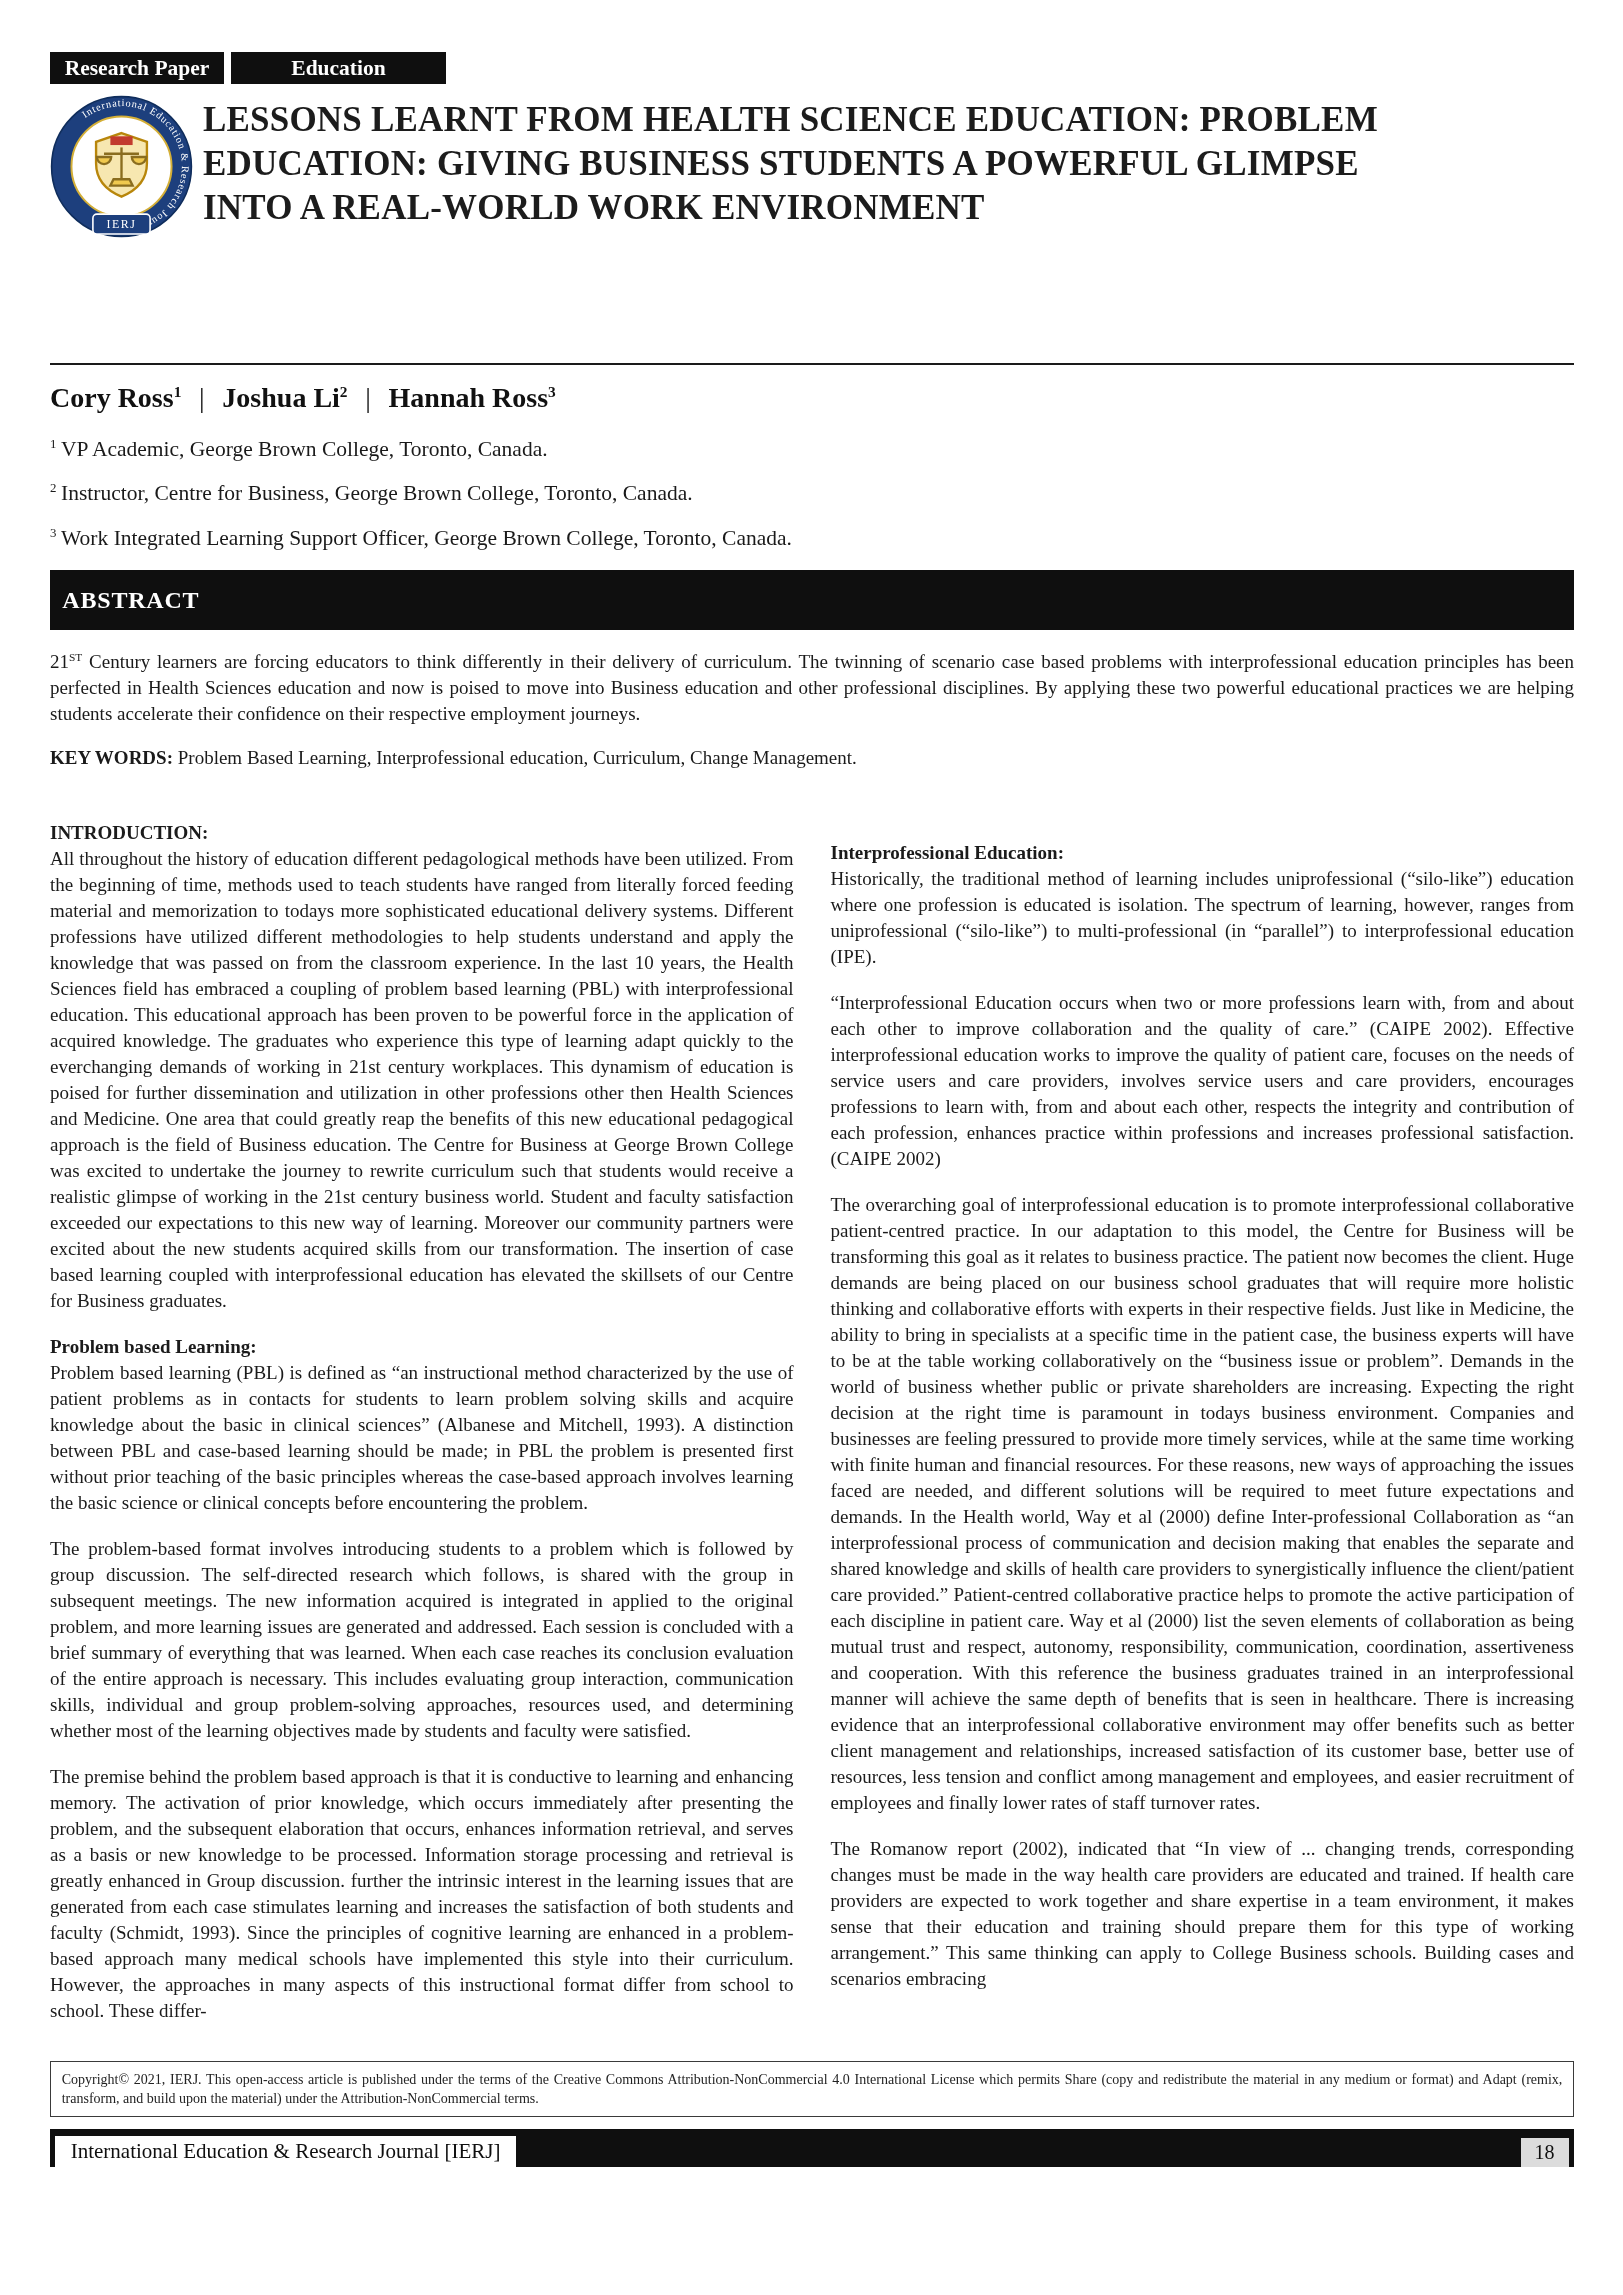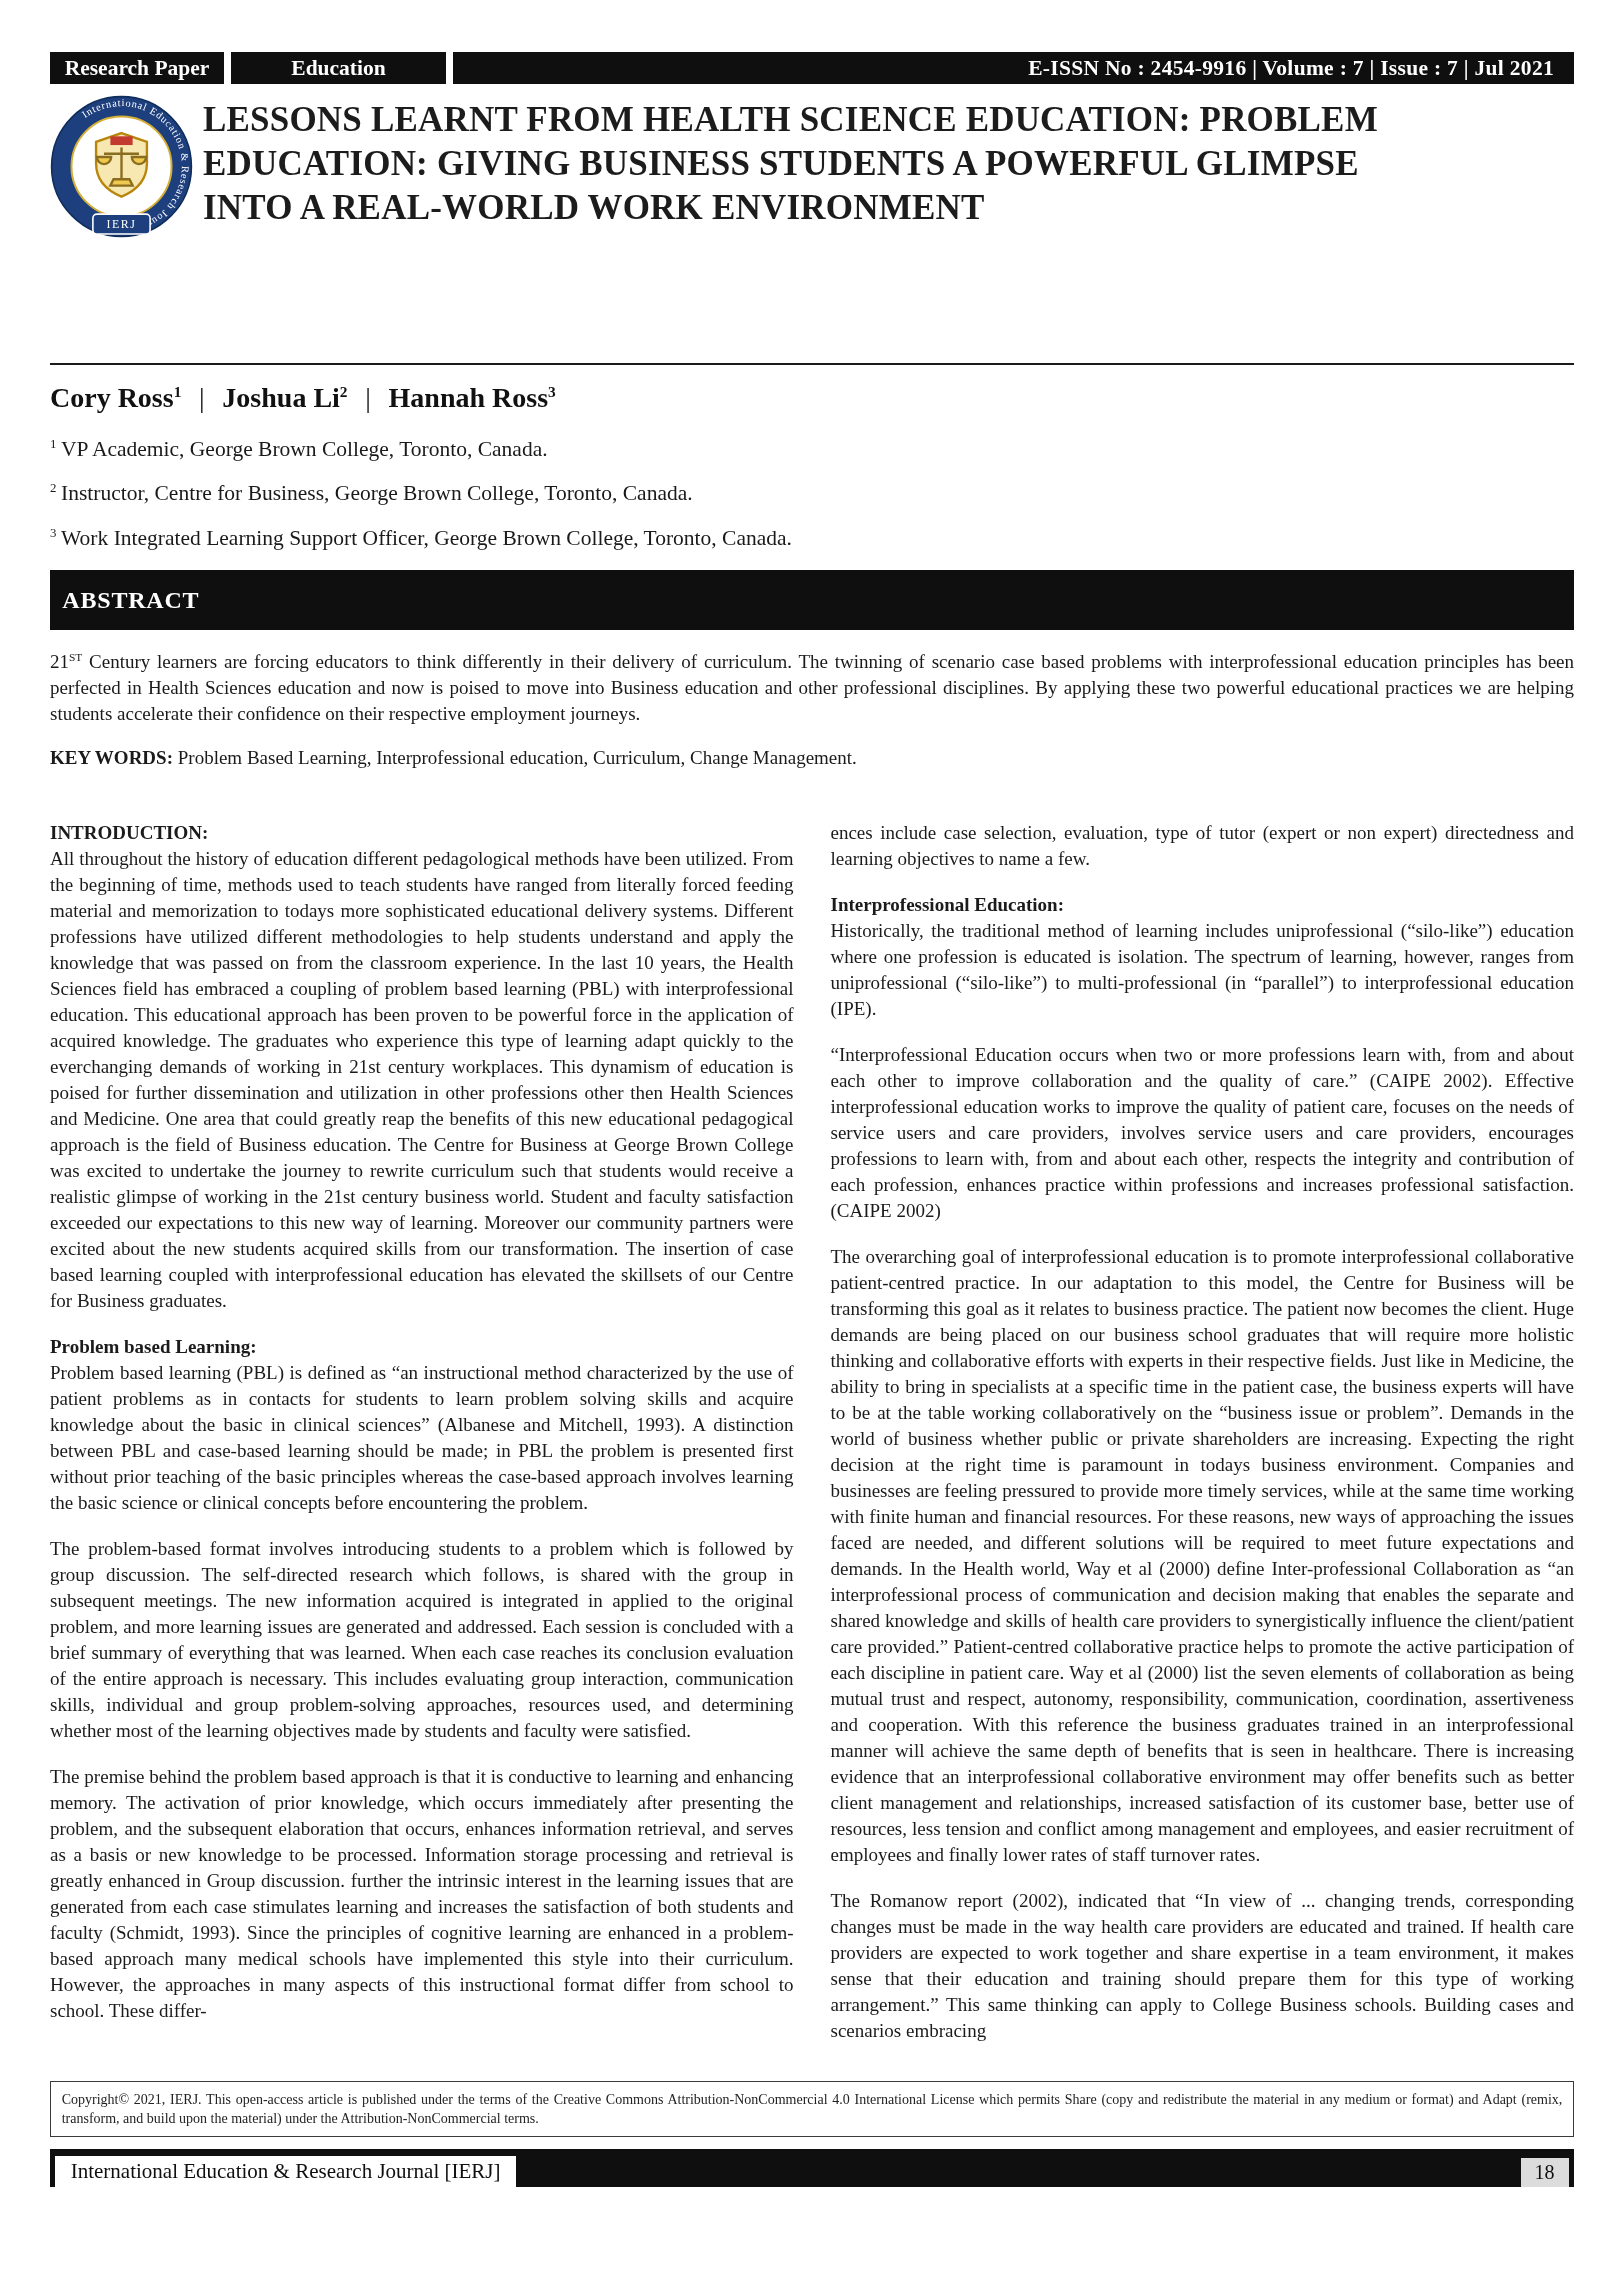--- a/index.html
+++ b/index.html
@@ -52,21 +52,20 @@
   .pagenum-box { background:#dcdcdc; color:#0f0f0f; font-size:20px; padding:3.1px 14px; }
 </style>
 </head>
 <body>
 
 <div class="page">
 
   <div class="topbar">
     <div class="seg seg-category">Research Paper</div>
     <div class="seg seg-subject">Education</div>
-    <div class="seg seg-issn">E-ISSN No : 2454-9916 | Volume : 7 | Issue : 7 | Jul 2021</div>
   </div>
 
   <div class="title-row">
     <div class="logo-wrap">
       <svg width="143" height="143" viewBox="0 0 180 180">
         <circle cx="90" cy="90" r="88" fill="#1d3f7d"></circle>
         <circle cx="90" cy="90" r="88" fill="none" stroke="#0f2d5c" stroke-width="2"></circle>
         <circle cx="90" cy="90" r="63" fill="#ffffff" stroke="#d4af37" stroke-width="2.5"></circle>
         <defs>
           <path id="ringPath" d="M90,90 m-76,0 a76,76 0 1,1 152,0 a76,76 0 1,1 -152,0"></path>
@@ -120,21 +119,20 @@
   <div class="columns">
     <div class="col">
       <p class="h mt0">INTRODUCTION:</p>
       <p class="mt0">All throughout the history of education different pedagological methods have been utilized. From the beginning of time, methods used to teach students have ranged from literally forced feeding material and memorization to todays more sophisticated educational delivery systems. Different professions have utilized different methodologies to help students understand and apply the knowledge that was passed on from the classroom experience. In the last 10 years, the Health Sciences field has embraced a coupling of problem based learning (PBL) with interprofessional education. This educational approach has been proven to be powerful force in the application of acquired knowledge. The graduates who experience this type of learning adapt quickly to the everchanging demands of working in 21st century workplaces. This dynamism of education is poised for further dissemination and utilization in other professions other then Health Sciences and Medicine. One area that could greatly reap the benefits of this new educational pedagogical approach is the field of Business education. The Centre for Business at George Brown College was excited to undertake the journey to rewrite curriculum such that students would receive a realistic glimpse of working in the 21st century business world. Student and faculty satisfaction exceeded our expectations to this new way of learning. Moreover our community partners were excited about the new students acquired skills from our transformation. The insertion of case based learning coupled with interprofessional education has elevated the skillsets of our Centre for Business graduates.</p>
       <p class="h mt">Problem based Learning:</p>
       <p class="mt0">Problem based learning (PBL) is defined as “an instructional method characterized by the use of patient problems as in contacts for students to learn problem solving skills and acquire knowledge about the basic in clinical sciences” (Albanese and Mitchell, 1993). A distinction between PBL and case-based learning should be made; in PBL the problem is presented first without prior teaching of the basic principles whereas the case-based approach involves learning the basic science or clinical concepts before encountering the problem.</p>
       <p class="mt">The problem-based format involves introducing students to a problem which is followed by group discussion. The self-directed research which follows, is shared with the group in subsequent meetings. The new information acquired is integrated in applied to the original problem, and more learning issues are generated and addressed. Each session is concluded with a brief summary of everything that was learned. When each case reaches its conclusion evaluation of the entire approach is necessary. This includes evaluating group interaction, communication skills, individual and group problem-solving approaches, resources used, and determining whether most of the learning objectives made by students and faculty were satisfied.</p>
       <p class="mt">The premise behind the problem based approach is that it is conductive to learning and enhancing memory. The activation of prior knowledge, which occurs immediately after presenting the problem, and the subsequent elaboration that occurs, enhances information retrieval, and serves as a basis or new knowledge to be processed. Information storage processing and retrieval is greatly enhanced in Group discussion. further the intrinsic interest in the learning issues that are generated from each case stimulates learning and increases the satisfaction of both students and faculty (Schmidt, 1993). Since the principles of cognitive learning are enhanced in a problem-based approach many medical schools have implemented this style into their curriculum. However, the approaches in many aspects of this instructional format differ from school to school. These differ-</p>
     </div>
     <div class="col">
-      <p class="mt0">ences include case selection, evaluation, type of tutor (expert or non expert) directedness and learning objectives to name a few.</p>
       <p class="h mt">Interprofessional Education:</p>
       <p class="mt0">Historically, the traditional method of learning includes uniprofessional (“silo-like”) education where one profession is educated is isolation. The spectrum of learning, however, ranges from uniprofessional (“silo-like”) to multi-professional (in “parallel”) to interprofessional education (IPE).</p>
       <p class="mt">“Interprofessional Education occurs when two or more professions learn with, from and about each other to improve collaboration and the quality of care.” (CAIPE 2002). Effective interprofessional education works to improve the quality of patient care, focuses on the needs of service users and care providers, involves service users and care providers, encourages professions to learn with, from and about each other, respects the integrity and contribution of each profession, enhances practice within professions and increases professional satisfaction.(CAIPE 2002)</p>
       <p class="mt">The overarching goal of interprofessional education is to promote interprofessional collaborative patient-centred practice. In our adaptation to this model, the Centre for Business will be transforming this goal as it relates to business practice. The patient now becomes the client. Huge demands are being placed on our business school graduates that will require more holistic thinking and collaborative efforts with experts in their respective fields. Just like in Medicine, the ability to bring in specialists at a specific time in the patient case, the business experts will have to be at the table working collaboratively on the “business issue or problem”. Demands in the world of business whether public or private shareholders are increasing. Expecting the right decision at the right time is paramount in todays business environment. Companies and businesses are feeling pressured to provide more timely services, while at the same time working with finite human and financial resources. For these reasons, new ways of approaching the issues faced are needed, and different solutions will be required to meet future expectations and demands. In the Health world, Way et al (2000) define Inter-professional Collaboration as “an interprofessional process of communication and decision making that enables the separate and shared knowledge and skills of health care providers to synergistically influence the client/patient care provided.” Patient-centred collaborative practice helps to promote the active participation of each discipline in patient care. Way et al (2000) list the seven elements of collaboration as being mutual trust and respect, autonomy, responsibility, communication, coordination, assertiveness and cooperation. With this reference the business graduates trained in an interprofessional manner will achieve the same depth of benefits that is seen in healthcare. There is increasing evidence that an interprofessional collaborative environment may offer benefits such as better client management and relationships, increased satisfaction of its customer base, better use of resources, less tension and conflict among management and employees, and easier recruitment of employees and finally lower rates of staff turnover rates.</p>
       <p class="mt">The Romanow report (2002), indicated that “In view of ... changing trends, corresponding changes must be made in the way health care providers are educated and trained. If health care providers are expected to work together and share expertise in a team environment, it makes sense that their education and training should prepare them for this type of working arrangement.” This same thinking can apply to College Business schools. Building cases and scenarios embracing</p>
     </div>
   </div>
 
   <div class="copyright-box">Copyright© 2021, IERJ. This open-access article is published under the terms of the Creative Commons Attribution-NonCommercial 4.0 International License which permits Share (copy and redistribute the material in any medium or format) and Adapt (remix, transform, and build upon the material) under the Attribution-NonCommercial terms.</div>
 

